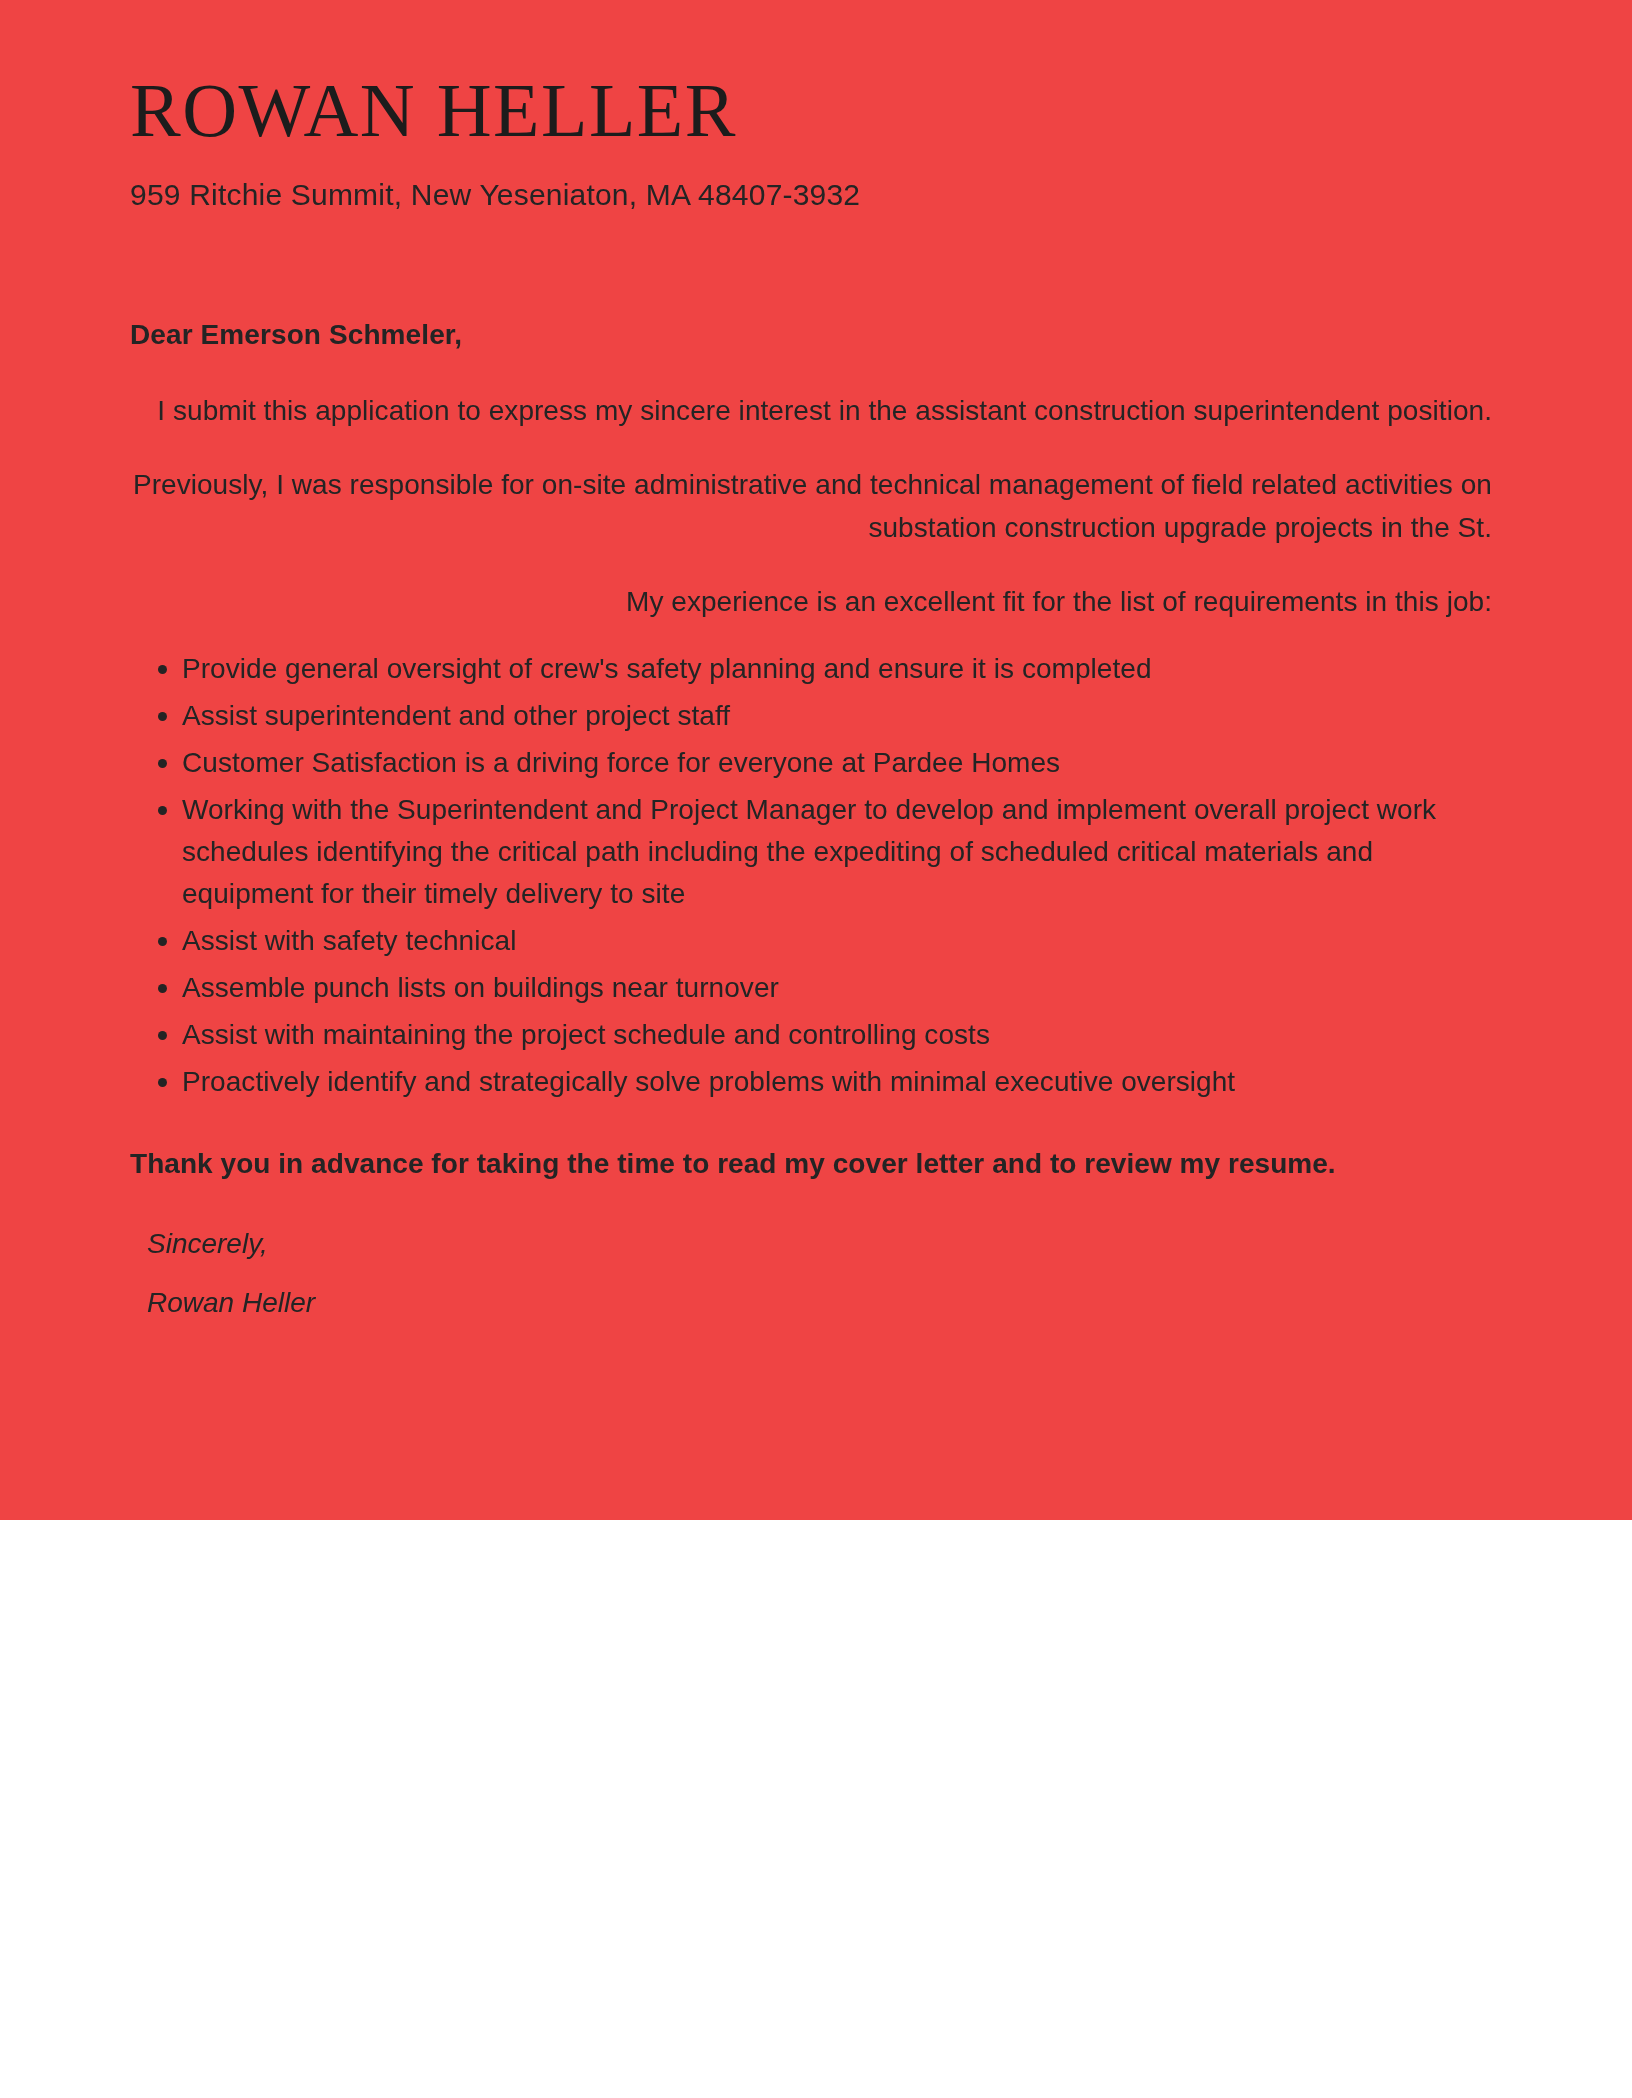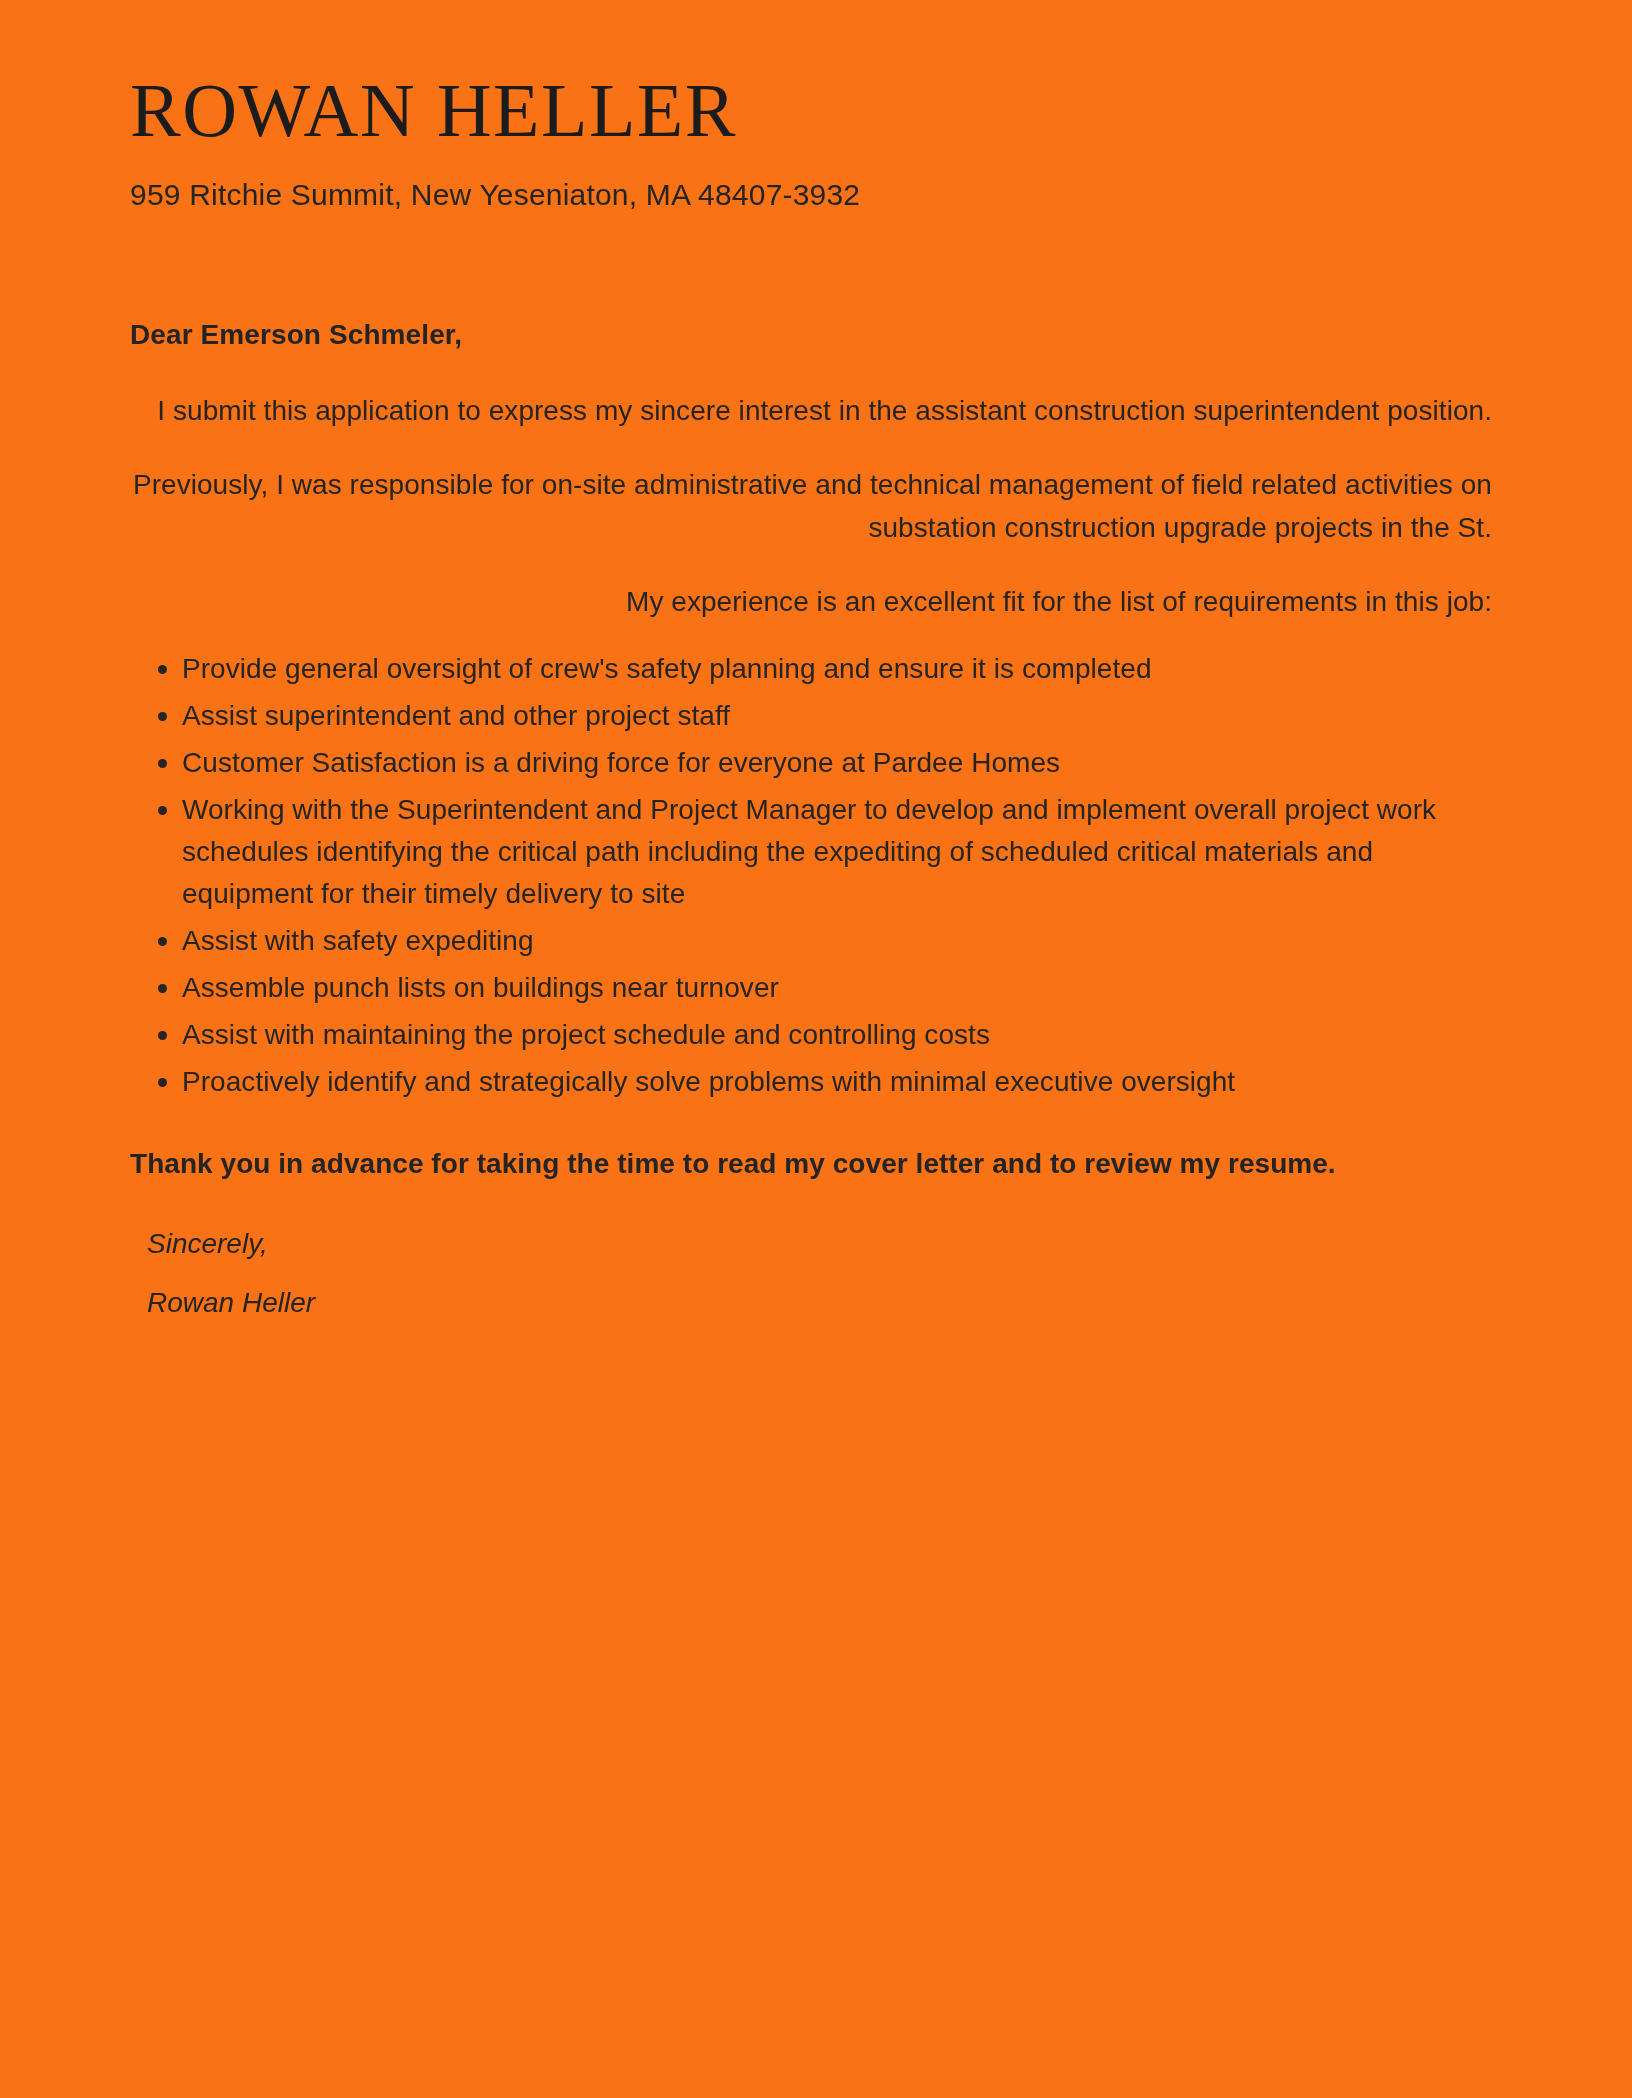--- a/index.html
+++ b/index.html
@@ -5,22 +5,22 @@
 <style>
   html, body {
     margin: 0;
     padding: 0;
     background: #ffffff;
   }
 
   .page {
     position: relative;
     width: 1632px;
-    height: 2098px;
-    background: #f97316;
+    height: 1520px;
+    background: #ef4444;
     margin: 0 auto;
     overflow: hidden;
     box-sizing: border-box;
   }
 
   .letter {
     position: absolute;
     left: 130px;
     top: 68px;
     width: 1362px;
@@ -143,21 +143,21 @@
 
       <p class="para">Previously, I was responsible for on-site administrative and technical management of field related activities on substation construction upgrade projects in the St.</p>
 
       <p class="para lead-in">My experience is an excellent fit for the list of requirements in this job:</p>
 
       <ul class="requirements">
         <li>Provide general oversight of crew's safety planning and ensure it is completed</li>
         <li>Assist superintendent and other project staff</li>
         <li>Customer Satisfaction is a driving force for everyone at Pardee Homes</li>
         <li>Working with the Superintendent and Project Manager to develop and implement overall project work schedules identifying the critical path including the expediting of scheduled critical materials and equipment for their timely delivery to site</li>
-        <li>Assist with safety expediting</li>
+        <li>Assist with safety technical</li>
         <li>Assemble punch lists on buildings near turnover</li>
         <li>Assist with maintaining the project schedule and controlling costs</li>
         <li>Proactively identify and strategically solve problems with minimal executive oversight</li>
       </ul>
 
       <p class="closing-bold">Thank you in advance for taking the time to read my cover letter and to review my resume.</p>
 
       <div class="signoff">
         <div>Sincerely,</div>
         <div>Rowan Heller</div>

